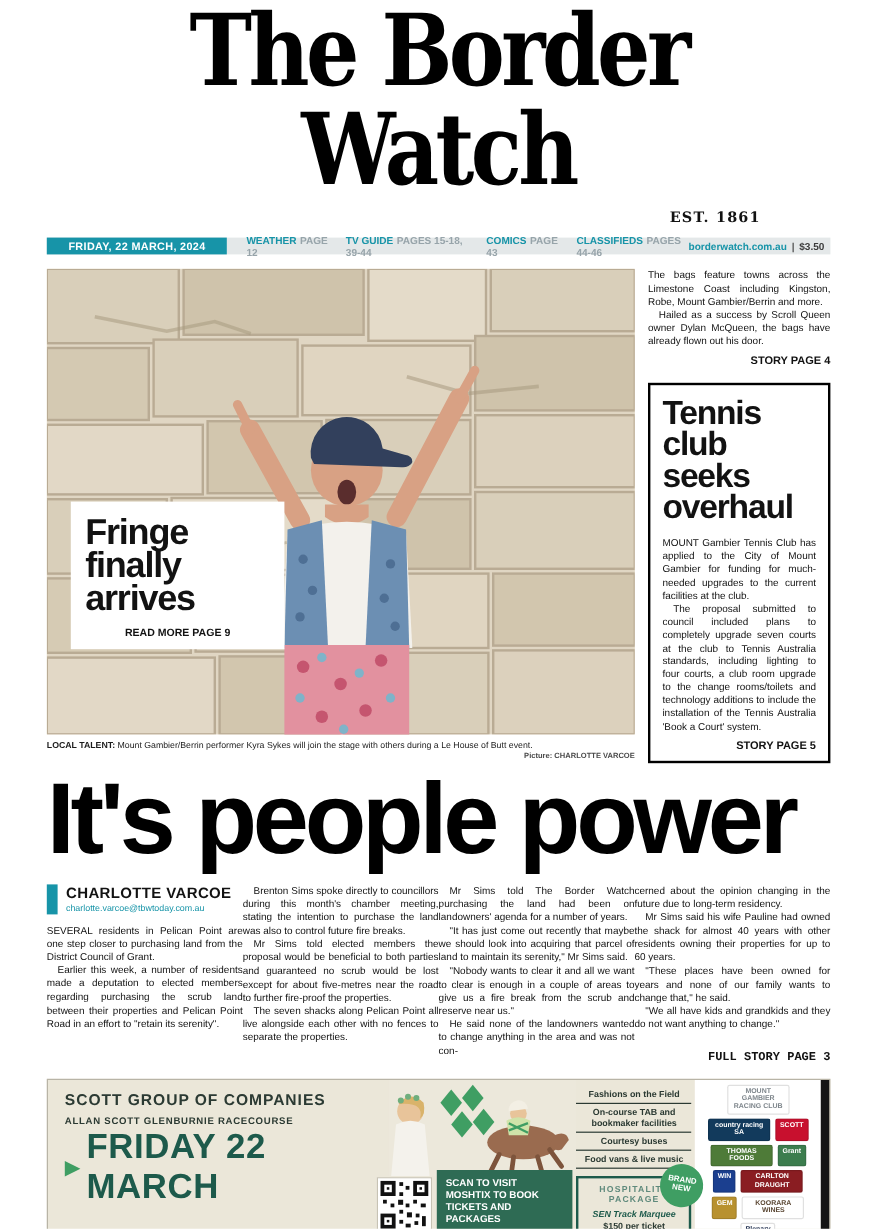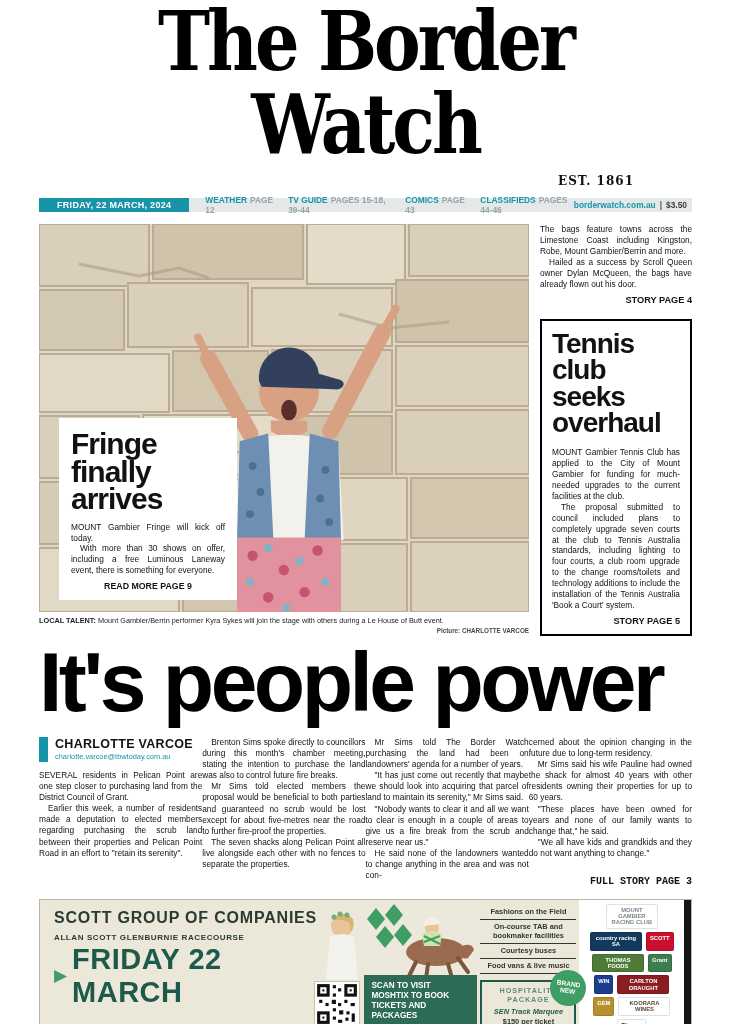--- a/index.html
+++ b/index.html
@@ -70,21 +70,21 @@
   .byline { display: flex; gap: 7px; margin-bottom: 8px; }
   .byline-bar { width: 9px; height: 25px; background: #1794a8; }
   .byline-name { font-size: 12.5px; font-weight: bold; letter-spacing: 0.3px; }
   .byline-email { font-size: 7.4px; color: #1794a8; margin-top: 1px; }
   .full-story { font-size: 10px; font-weight: bold; text-align: right; margin-top: 17px; font-family: Liberation Mono, monospace; }
 
   
   .ad { position: relative; margin-top: 12px; height: 134px; background: #ebe7d9;
     border: 1px solid #b8b4a6; display: flex; }
   .ad-left { width: 296px; padding: 9px 0 6px 14px; }
-  .ad-scott { font-size: 16px; font-weight: bold; color: #2b3a33; letter-spacing: 0.8px; }
+  .ad-scott { font-size: 13px; font-weight: bold; color: #2b3a33; letter-spacing: 0.8px; }
   .ad-cup { font-size: 29px; font-weight: bold; color: #1d5a4b; line-height: 0.95; margin-top: 3px; letter-spacing: -0.5px; }
   .ad-course { font-size: 8px; font-weight: bold; color: #2b3a33; margin-top: 6px; letter-spacing: 0.6px; }
   .ad-friday { display: flex; align-items: center; gap: 5px; margin-top: 1px; }
   .ad-arrow { color: #3f9e63; font-size: 17px; line-height: 1; }
   .ad-friday-text { font-size: 29px; font-weight: bold; color: #1d5a4b; letter-spacing: 0.5px; }
 
   .ad-mid { width: 150px; position: relative; }
   .ad-mid-img { position: absolute; left: -6px; right: 0; top: 0; height: 80px; }
   .qr { position: absolute; left: -16px; bottom: 5px; width: 46px; height: 46px; background: #fff; border: 1px solid #c7c3b4; }
   .scan-box { position: absolute; left: 34px; bottom: 5px; width: 113px; background: #2e6b54;
@@ -217,24 +217,20 @@
               <circle cx="84" cy="198" r="3"></circle>
               <circle cx="108" cy="208" r="3"></circle>
               <circle cx="70" cy="224" r="3"></circle>
               <circle cx="128" cy="224" r="3"></circle>
               <circle cx="98" cy="244" r="3"></circle>
             </g>
         </svg>
 
         <div class="fringe-box">
           <div class="fringe-head">Fringe finally arrives</div>
-          <div>
-              <p>MOUNT Gambier Fringe will kick off today.</p>
-              <p>With more than 30 shows on offer, including a free Luminous Laneway event, there is something for everyone.</p>
-            </div>
           <div class="read-more">READ MORE PAGE 9</div>
         </div>
       </div>
       <div class="caption">
         <span class="cap-label">LOCAL TALENT:</span><span> Mount Gambier/Berrin performer Kyra Sykes will join the stage with others during a Le House of Butt event.</span>
       </div>
       <div class="credit">Picture: CHARLOTTE VARCOE</div>
     </div>
 
     <div class="right-col">

